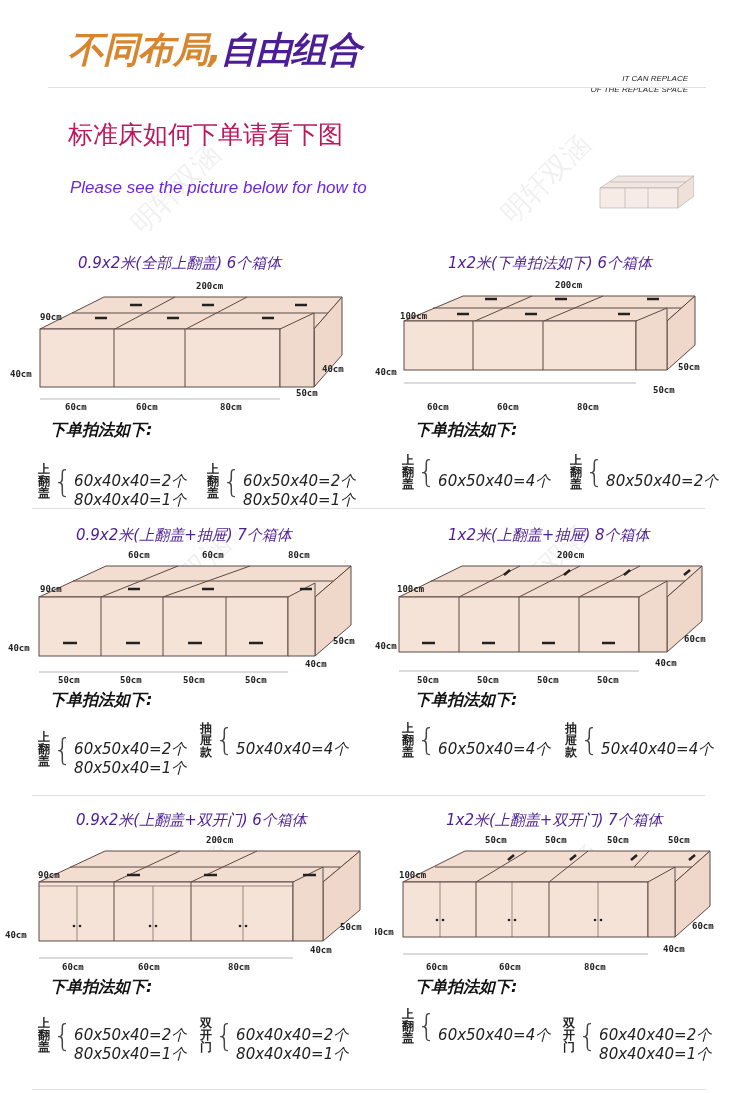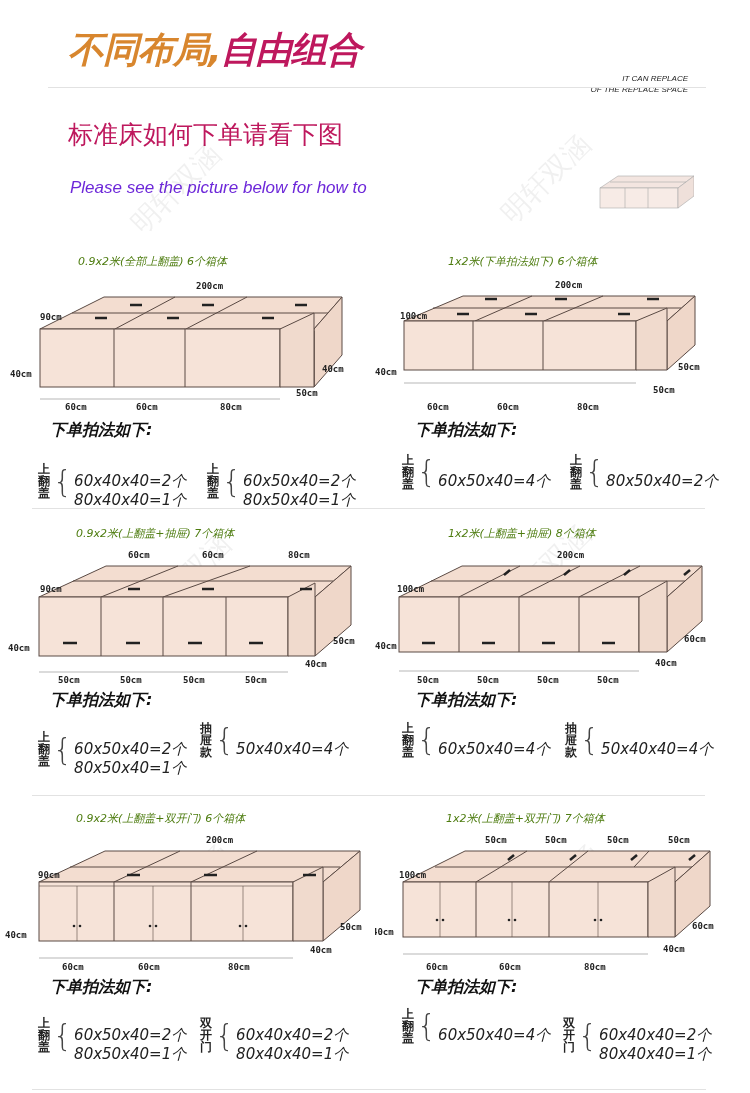--- a/index.html
+++ b/index.html
@@ -1,26 +1,26 @@
 <!DOCTYPE html>
 <html><head>
 <meta charset="utf-8">
 <style>
   * { margin:0; padding:0; box-sizing:border-box; }
   body { width:750px; height:1093px; background:#fff; font-family:"DejaVu Sans","Liberation Sans",sans-serif; position:relative; overflow:hidden; color:#222; }
   .hdr { position:absolute; left:68px; top:26px; font-size:36px; font-weight:bold; font-style:italic; letter-spacing:-1px; }
   .hdr .a { color:#d8862e; }
-  .hdr .b { color:#be185d; }
+  .hdr .b { color:#4c1d95; }
   .tag { position:absolute; right:62px; top:45px; text-align:right; font-size:8px; font-style:italic; color:#222; line-height:11px; font-family:"Liberation Sans",sans-serif;margin-top:28px; }
   .rule { position:absolute; height:1px; background:#e2e2e2; }
   .sub-cn { position:absolute; left:68px; top:118px; font-size:25px; color:#be185d; }
   .sub-en { position:absolute; left:70px; top:178px; font-size:17px; color:#6d28d9; font-style:italic; line-height:20px; font-family:"Liberation Sans",sans-serif; }
   .mini { position:absolute; left:598px; top:172px; }
   .wm { position:absolute; font-size:28px; color:rgba(0,0,0,0.06); transform:rotate(-45deg); pointer-events:none; }
-  .ptitle { position:absolute; font-size:11px; font-style:italic; color:#4d7c0f; white-space:nowrap; }
+  .ptitle { position:absolute; font-size:15px; font-style:italic; color:#4c1d95; white-space:nowrap; }
   .order { position:absolute; font-size:16px; font-weight:bold; font-style:italic; color:#111; }
   .spec { position:absolute; display:flex; align-items:center; }
   .vlabel { display:flex; flex-direction:column; font-size:12px; font-weight:bold; line-height:12px; color:#222; width:14px; }
   .brace { font-size:30px; color:#444; margin:0 2px 0 1px; font-weight:lighter; }
   .lines { font-size:15px; font-style:italic; color:#222; line-height:19px; white-space:nowrap;margin-top:20px; }
   svg text { font-family:"DejaVu Sans Mono","Liberation Mono",monospace; font-size:9px; fill:#222; font-weight:bold; }
 </style>
 </head>
 <body>
 

